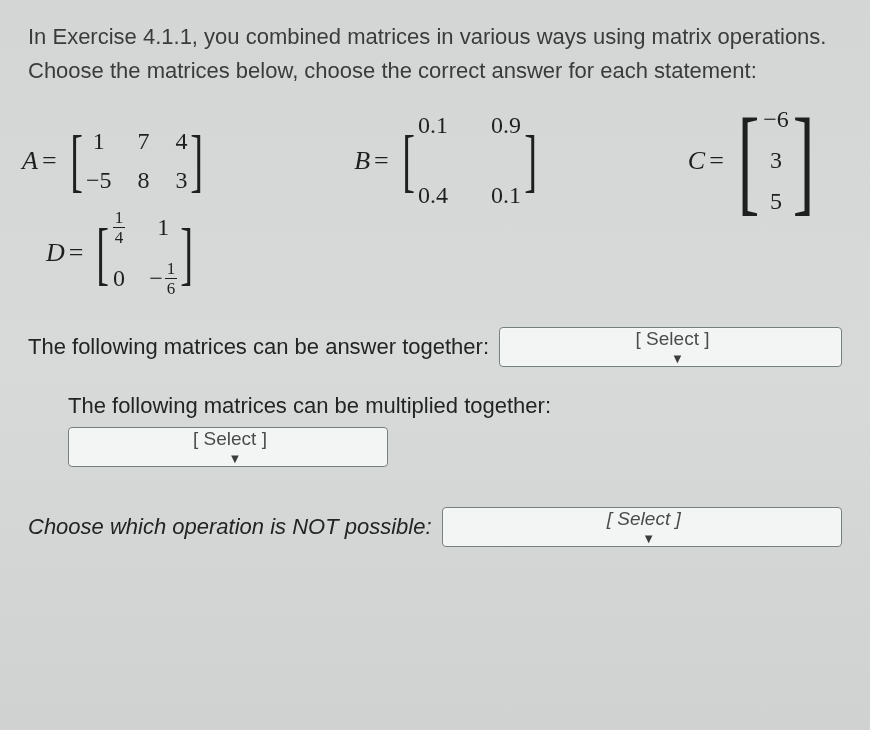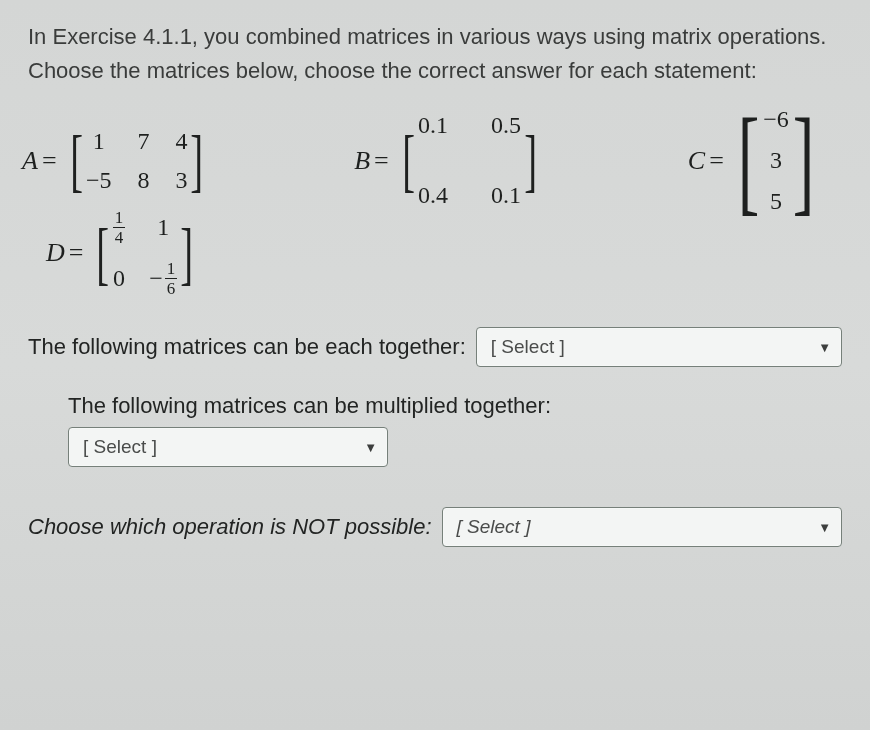--- a/index.html
+++ b/index.html
@@ -118,20 +118,21 @@
     border-radius: 4px;
     height: 40px;
     display: flex;
     align-items: center;
     justify-content: space-between;
     padding: 0 10px 0 14px;
     color: #4a4c4b;
     font-size: 19px;
     box-shadow: inset 0 0 0 1px rgba(255,255,255,0.3);
     box-sizing: border-box;
+    flex-direction: column;
   }
   .select-box.wide1 { flex: 1; min-width: 320px; }
   .select-box.wide2 { width: 320px; }
   .select-box.wide3 { flex: 1; min-width: 360px; }
   .chev {
     font-size: 13px;
     color: #3c3e3d;
     margin-left: 10px;
   }
   .q2-block { margin-top: 26px; margin-left: 40px; }
@@ -160,21 +161,21 @@
         <span class="brace">]</span>
       </span>
     </div>
 
     <div class="mat-block">
       <span class="mat-label"><span>B</span><span class="eq">=</span></span>
       <span class="bracket">
         <span class="brace">[</span>
         <span class="mat-grid gB">
           <span>0.1</span>
-            <span>0.5</span>
+            <span>0.9</span>
           <span>0.4</span>
             <span>0.1</span>
         </span>
         <span class="brace">]</span>
       </span>
     </div>
 
     <div class="mat-block">
       <span class="mat-label"><span>C</span><span class="eq">=</span></span>
       <span class="bracket">
@@ -209,21 +210,21 @@
               </span>
             </span>
         </span>
         <span class="brace">]</span>
       </span>
     </div>
   </div>
 </div>
 
 <div class="question-line">
-  <span>The following matrices can be each together:</span>
+  <span>The following matrices can be answer together:</span>
   <div class="select-box wide1">
     <span>[ Select ]</span>
     <span class="chev">▼</span>
   </div>
 </div>
 
 <div class="q2-block">
   <div class="q2-text">The following matrices can be multiplied together:</div>
   <div class="select-box wide2">
     <span>[ Select ]</span>

